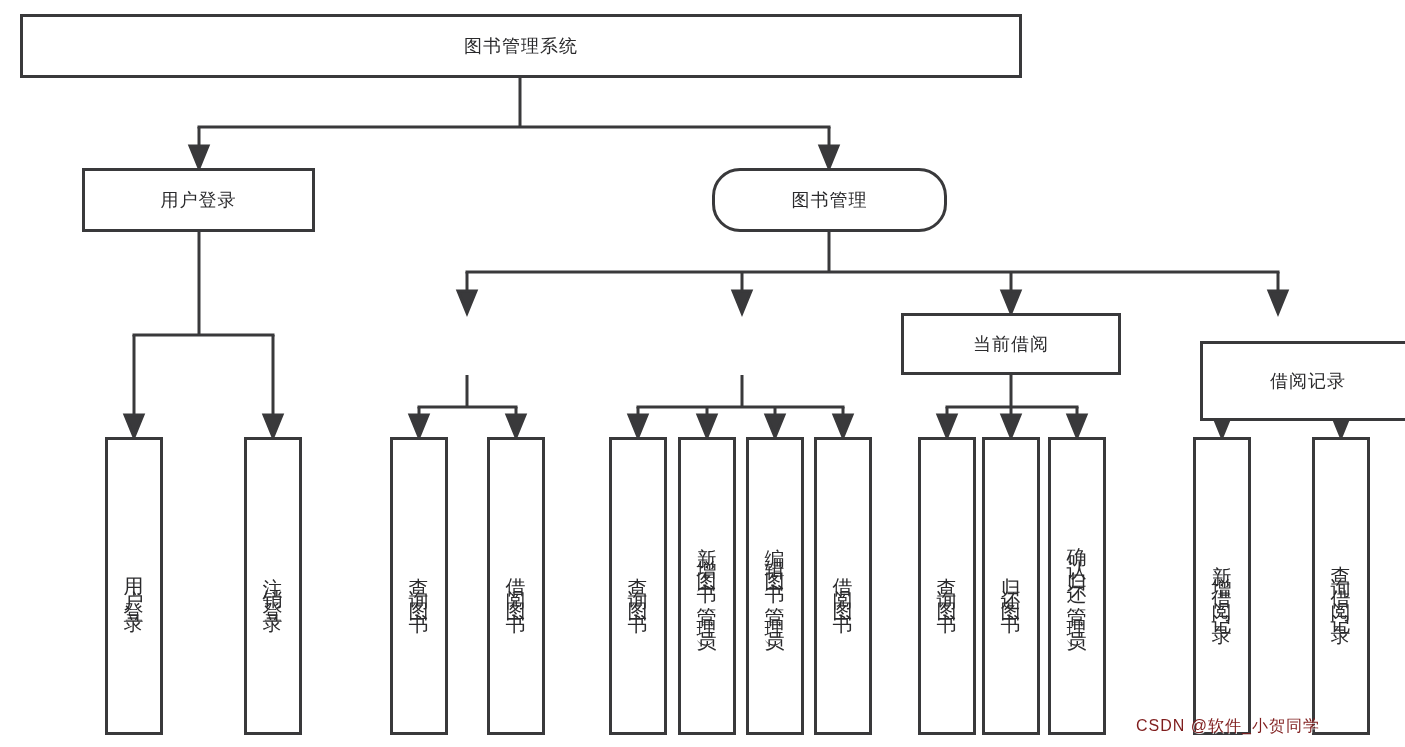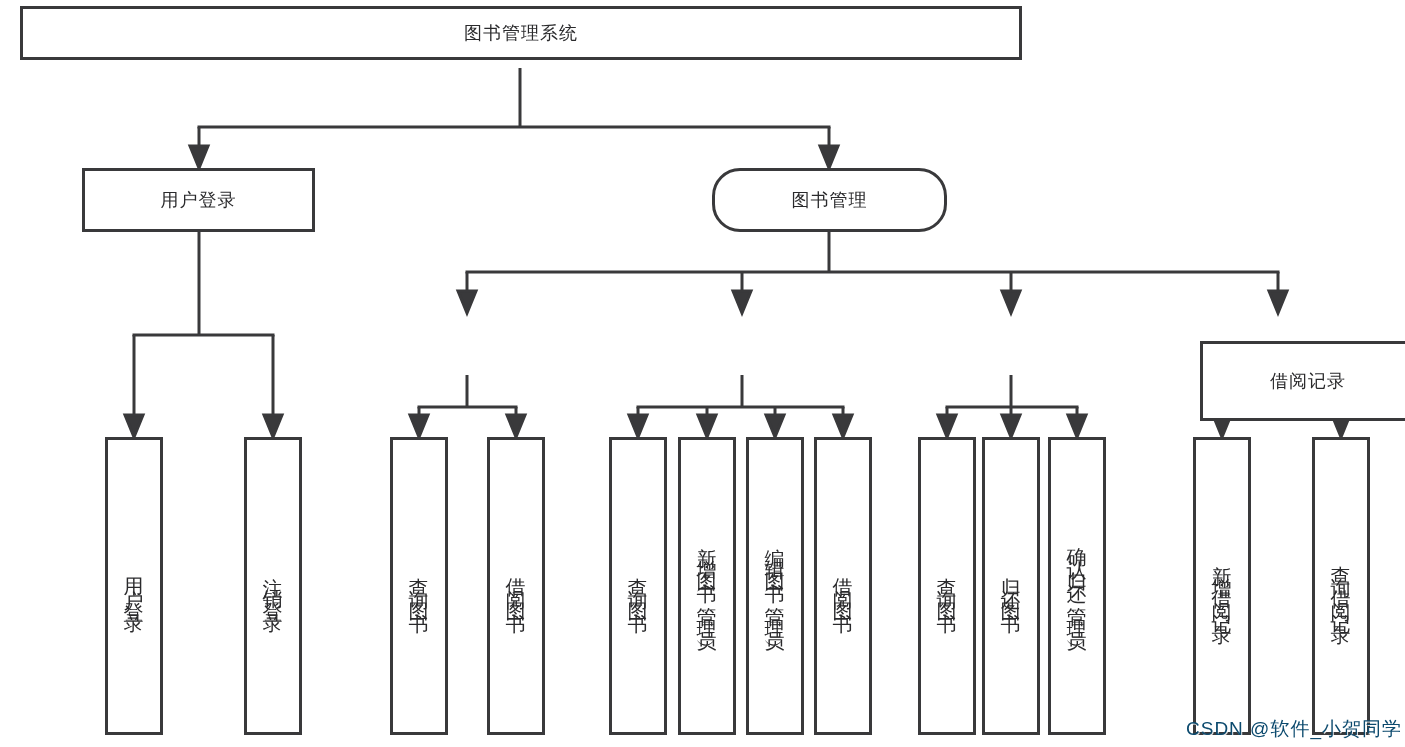--- a/index.html
+++ b/index.html
@@ -50,24 +50,24 @@
   }
   .leaf .vtext {
     writing-mode: vertical-rl;
     text-orientation: mixed;
     font-size: 20px;
     letter-spacing: 12px;
     line-height: 1;
   }
   #watermark {
     position: absolute;
-    left: 1186px;
+    left: 1136px;
     top: 716px;
-    font-size: 19px;
-    color: #0c4a6e;
+    font-size: 16px;
+    color: #7f1d1d;
     text-shadow: 1px 1px 0 rgba(255,255,255,0.85);
     letter-spacing: 1px;
     z-index: 5;
     white-space: nowrap;
   }
 </style>
 </head>
 <body>
 
 <div id="stage">
@@ -143,25 +143,26 @@
         <line x1="1278" y1="375" x2="1278" y2="407"></line>
         <line x1="1220.5" y1="407" x2="1342.5" y2="407"></line>
         <line x1="1222" y1="407" x2="1222" y2="417"></line>
         <line x1="1341" y1="407" x2="1341" y2="417"></line>
         <polygon points="1213,415 1231,415 1222,437"></polygon>
         <polygon points="1332,415 1350,415 1341,437"></polygon>
       </g>
     </g>
   </svg>
 
-  <div class="node" style="left:20px; top:6px; width:1002px; height:54px;">图书管理系统</div>
+  <div class="node" style="left:20px; top:14px; width:1002px; height:64px;">图书管理系统</div>
 
   <div class="node" style="left:82px; top:168px; width:233px; height:64px;">用户登录</div>
   <div class="node" style="left:712px; top:168px; width:235px; height:64px;border-radius:28px;">图书管理</div>
 
+  <div class="node" style="left:901px; top:313px; width:220px; height:62px;">当前借阅</div>
   <div class="node" style="left:1200px; top:313px; width:216px; height:80px;margin-top:28px;">借阅记录</div>
 
   <div class="leaf" style="left:105px;">
     <span class="vtext">用户登录</span>
   </div>
   <div class="leaf" style="left:244px;">
     <span class="vtext">注销登录</span>
   </div>
 
   <div class="leaf" style="left:390px;">

